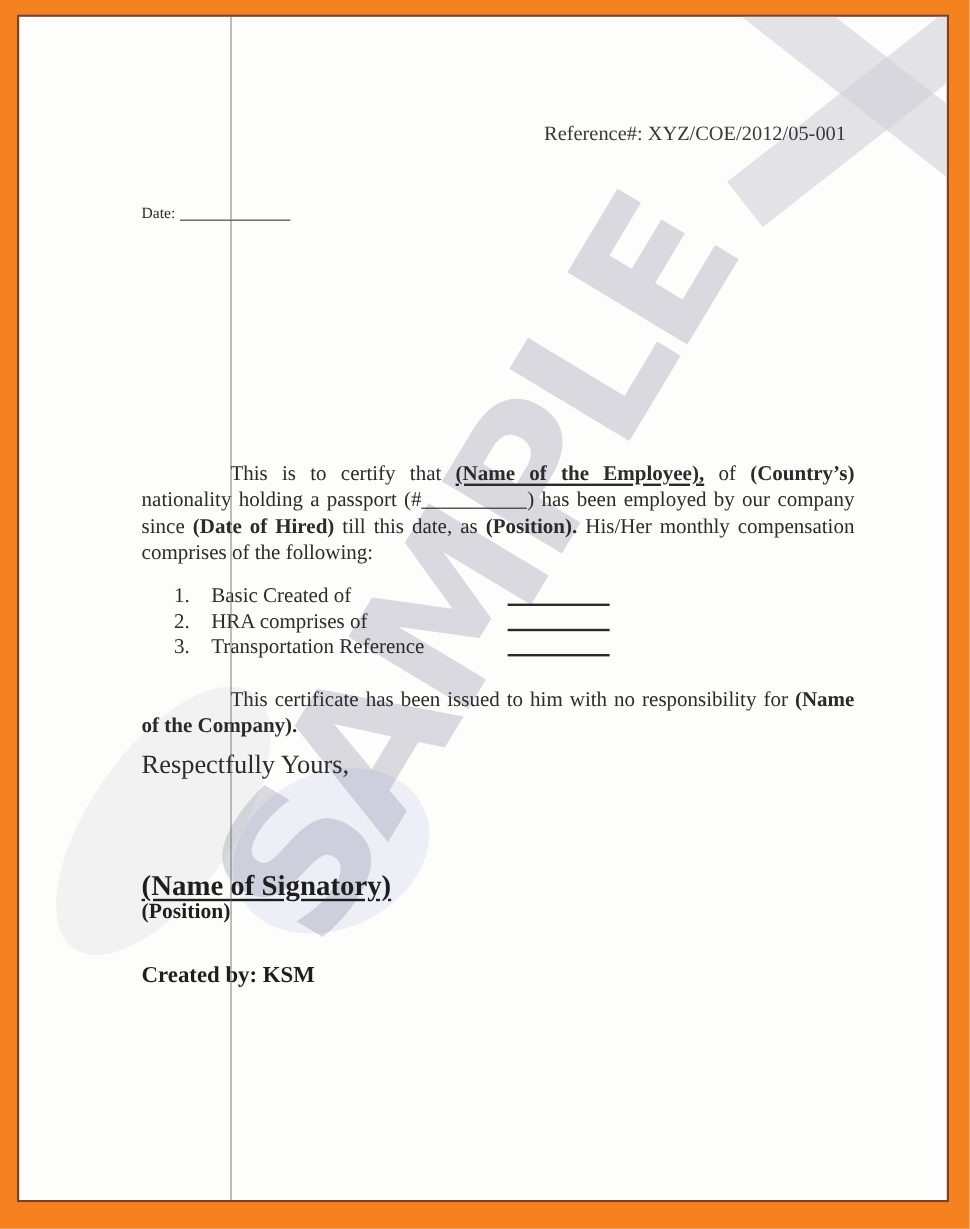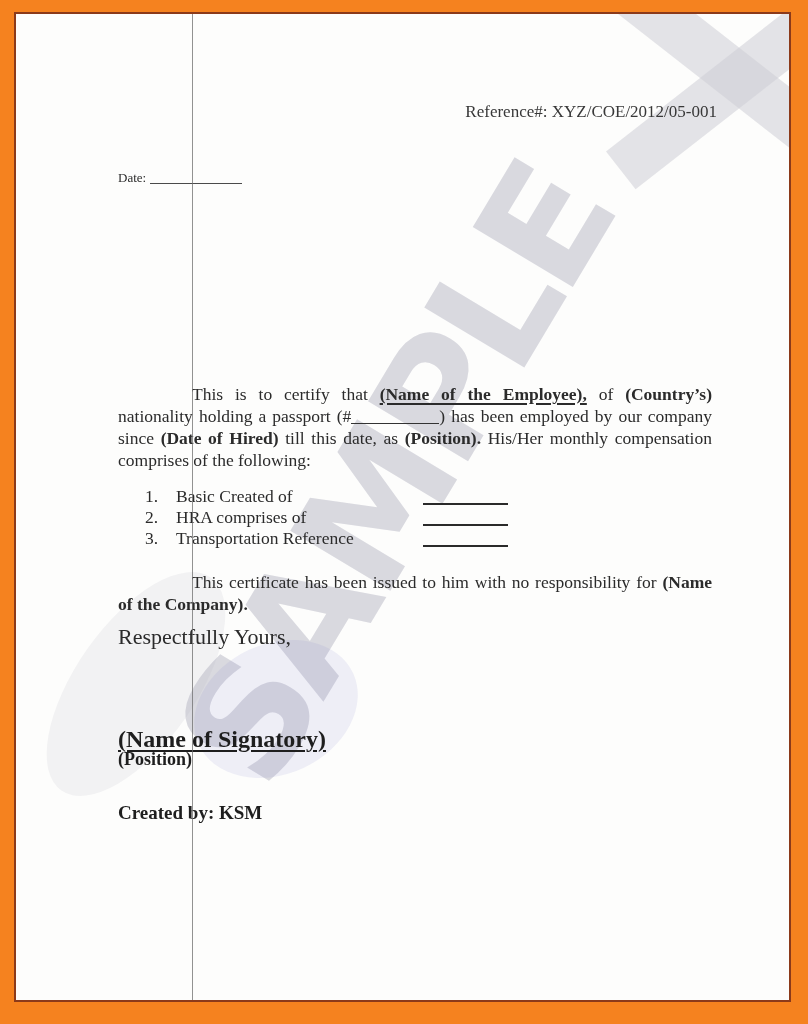--- a/index.html
+++ b/index.html
@@ -42,21 +42,21 @@
     transform:rotate(-25deg); z-index:1; pointer-events:none;
   }
   .blob2 {
     position:absolute; left:60px; top:540px; width:120px; height:260px;
     background:rgba(180,180,195,0.15); border-radius:50%;
     transform:rotate(35deg); z-index:1; pointer-events:none;
   }
 
   .content { position:absolute; inset:0; z-index:2; }
 
-  .reference { position:absolute; top:88px; right:72px; font-size:17px; color:#383838; }
+  .reference { position:absolute; top:88px; right:84px; font-size:17px; color:#383838; }
 
   .date-row { position:absolute; left:102px; top:156px; font-size:13px; }
   .blank-line {
     display:inline-block; height:0.95em; vertical-align:baseline;
     border-bottom:1.5px solid #4a4a4a; margin-bottom:-2px;
   }
   .date-row .blank-line { width:92px; margin-left:4px; }
 
   .title-wrap { position:absolute; left:0; top:264px; width:100%; text-align:center; }
   .doc-title {

